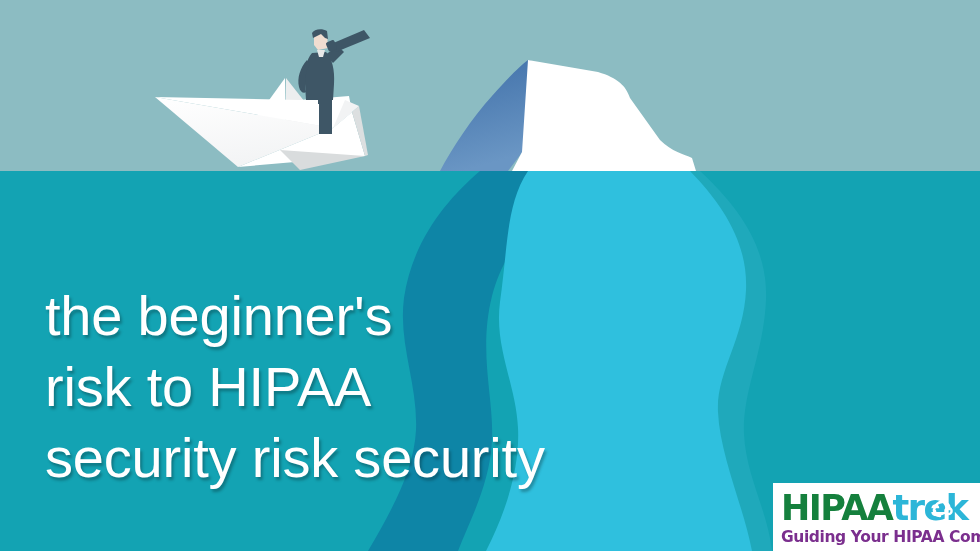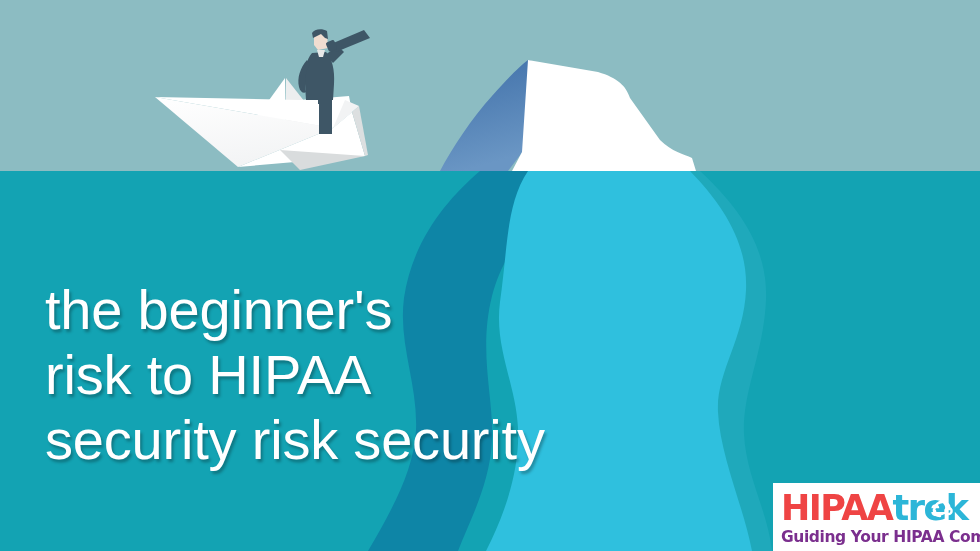--- a/index.html
+++ b/index.html
@@ -55,20 +55,21 @@
     font-family: "Liberation Sans", sans-serif;
     font-weight: 300;
     font-size: 56px;
     line-height: 1.16;
     letter-spacing: -0.2px;
     text-shadow: 2px 3px 3px rgba(0,0,0,0.28);
     white-space: nowrap;
   }
   .headline .line {
     display: block;
+    margin-top: 6px;
   }
 
   
   .logo-box {
     position: absolute;
     left: 773px;
     top: 483px;
     width: 207px;
     height: 68px;
     background: #ffffff;
@@ -80,21 +81,21 @@
     position: relative;
     height: 38px;
     line-height: 38px;
     white-space: nowrap;
     font-family: "DejaVu Sans", sans-serif;
     font-weight: bold;
     font-size: 35px;
     letter-spacing: -1.5px;
   }
   .logo-hipaa {
-    color: #ef4444;
+    color: #15803d;
   }
   .logo-trek {
     color: #2cb6d8;
     position: relative;
   }
   .logo-swoosh {
     position: absolute;
     left: 150px;
     top: 9px;
     width: 22px;

